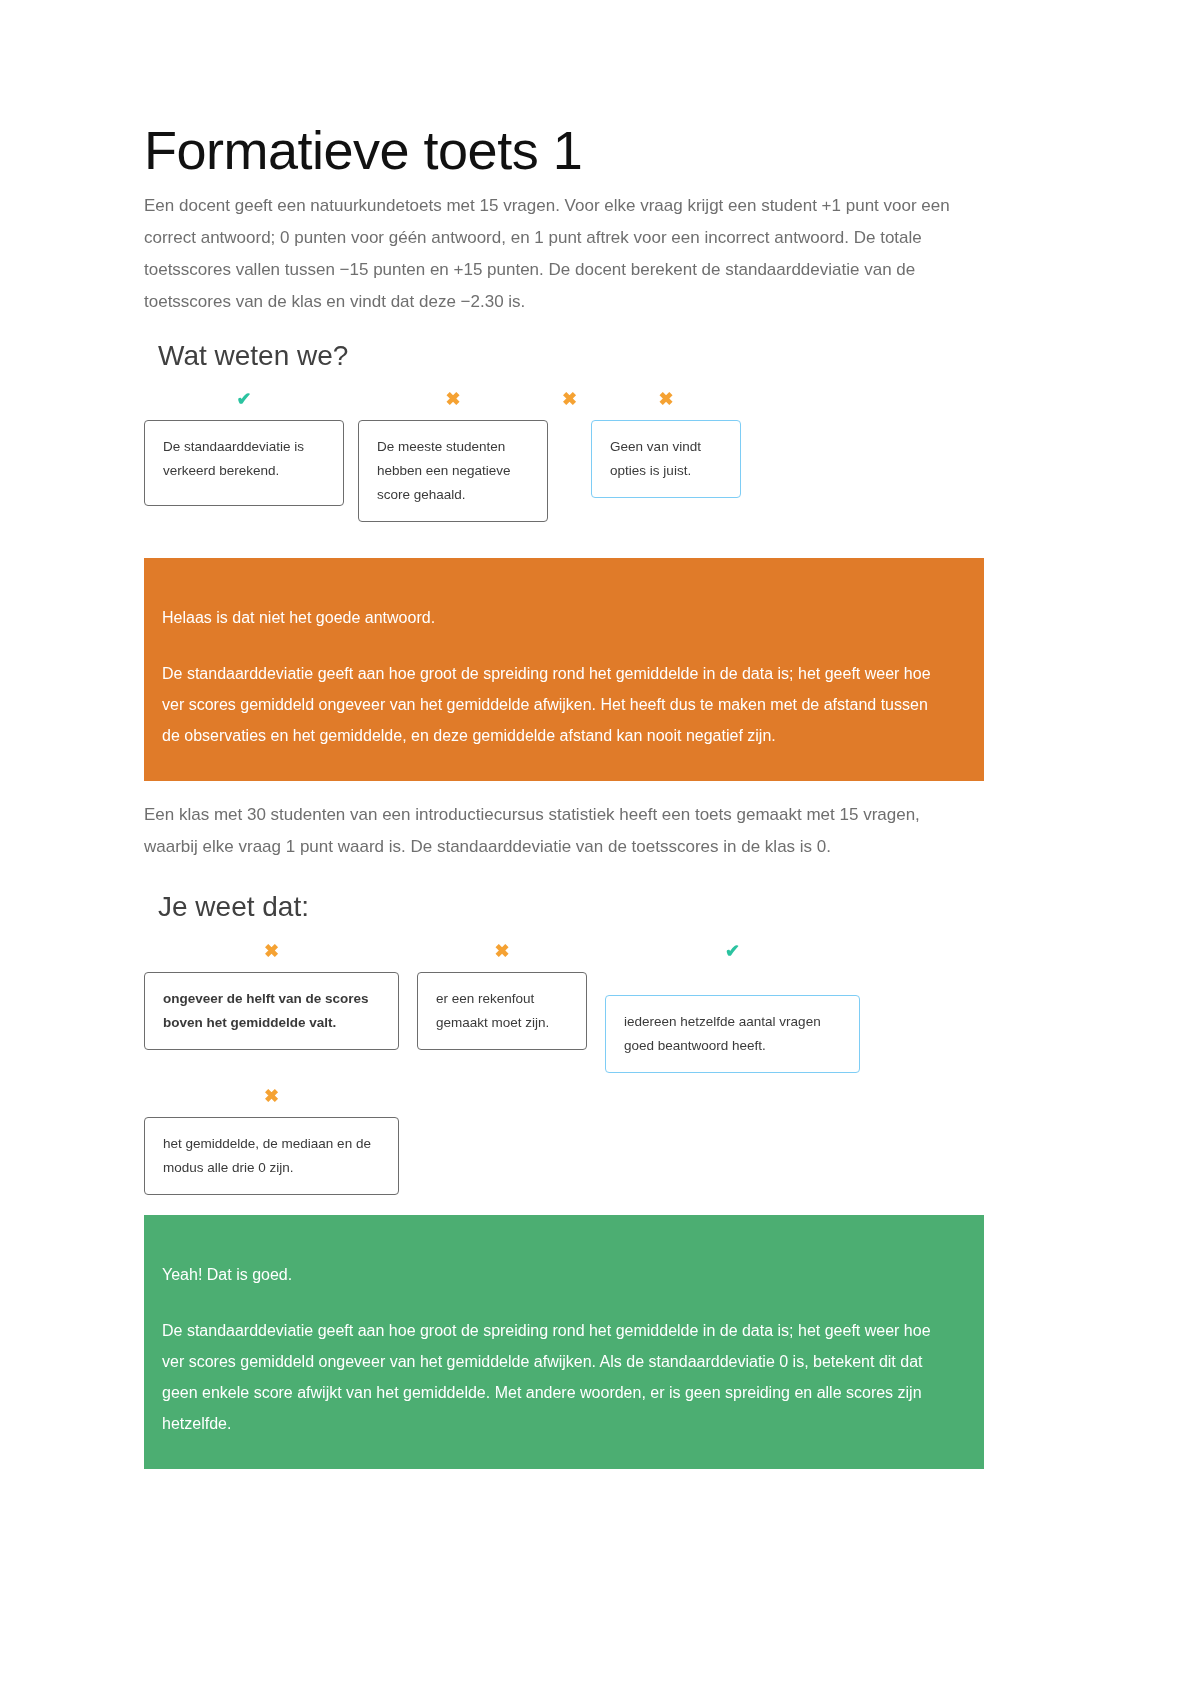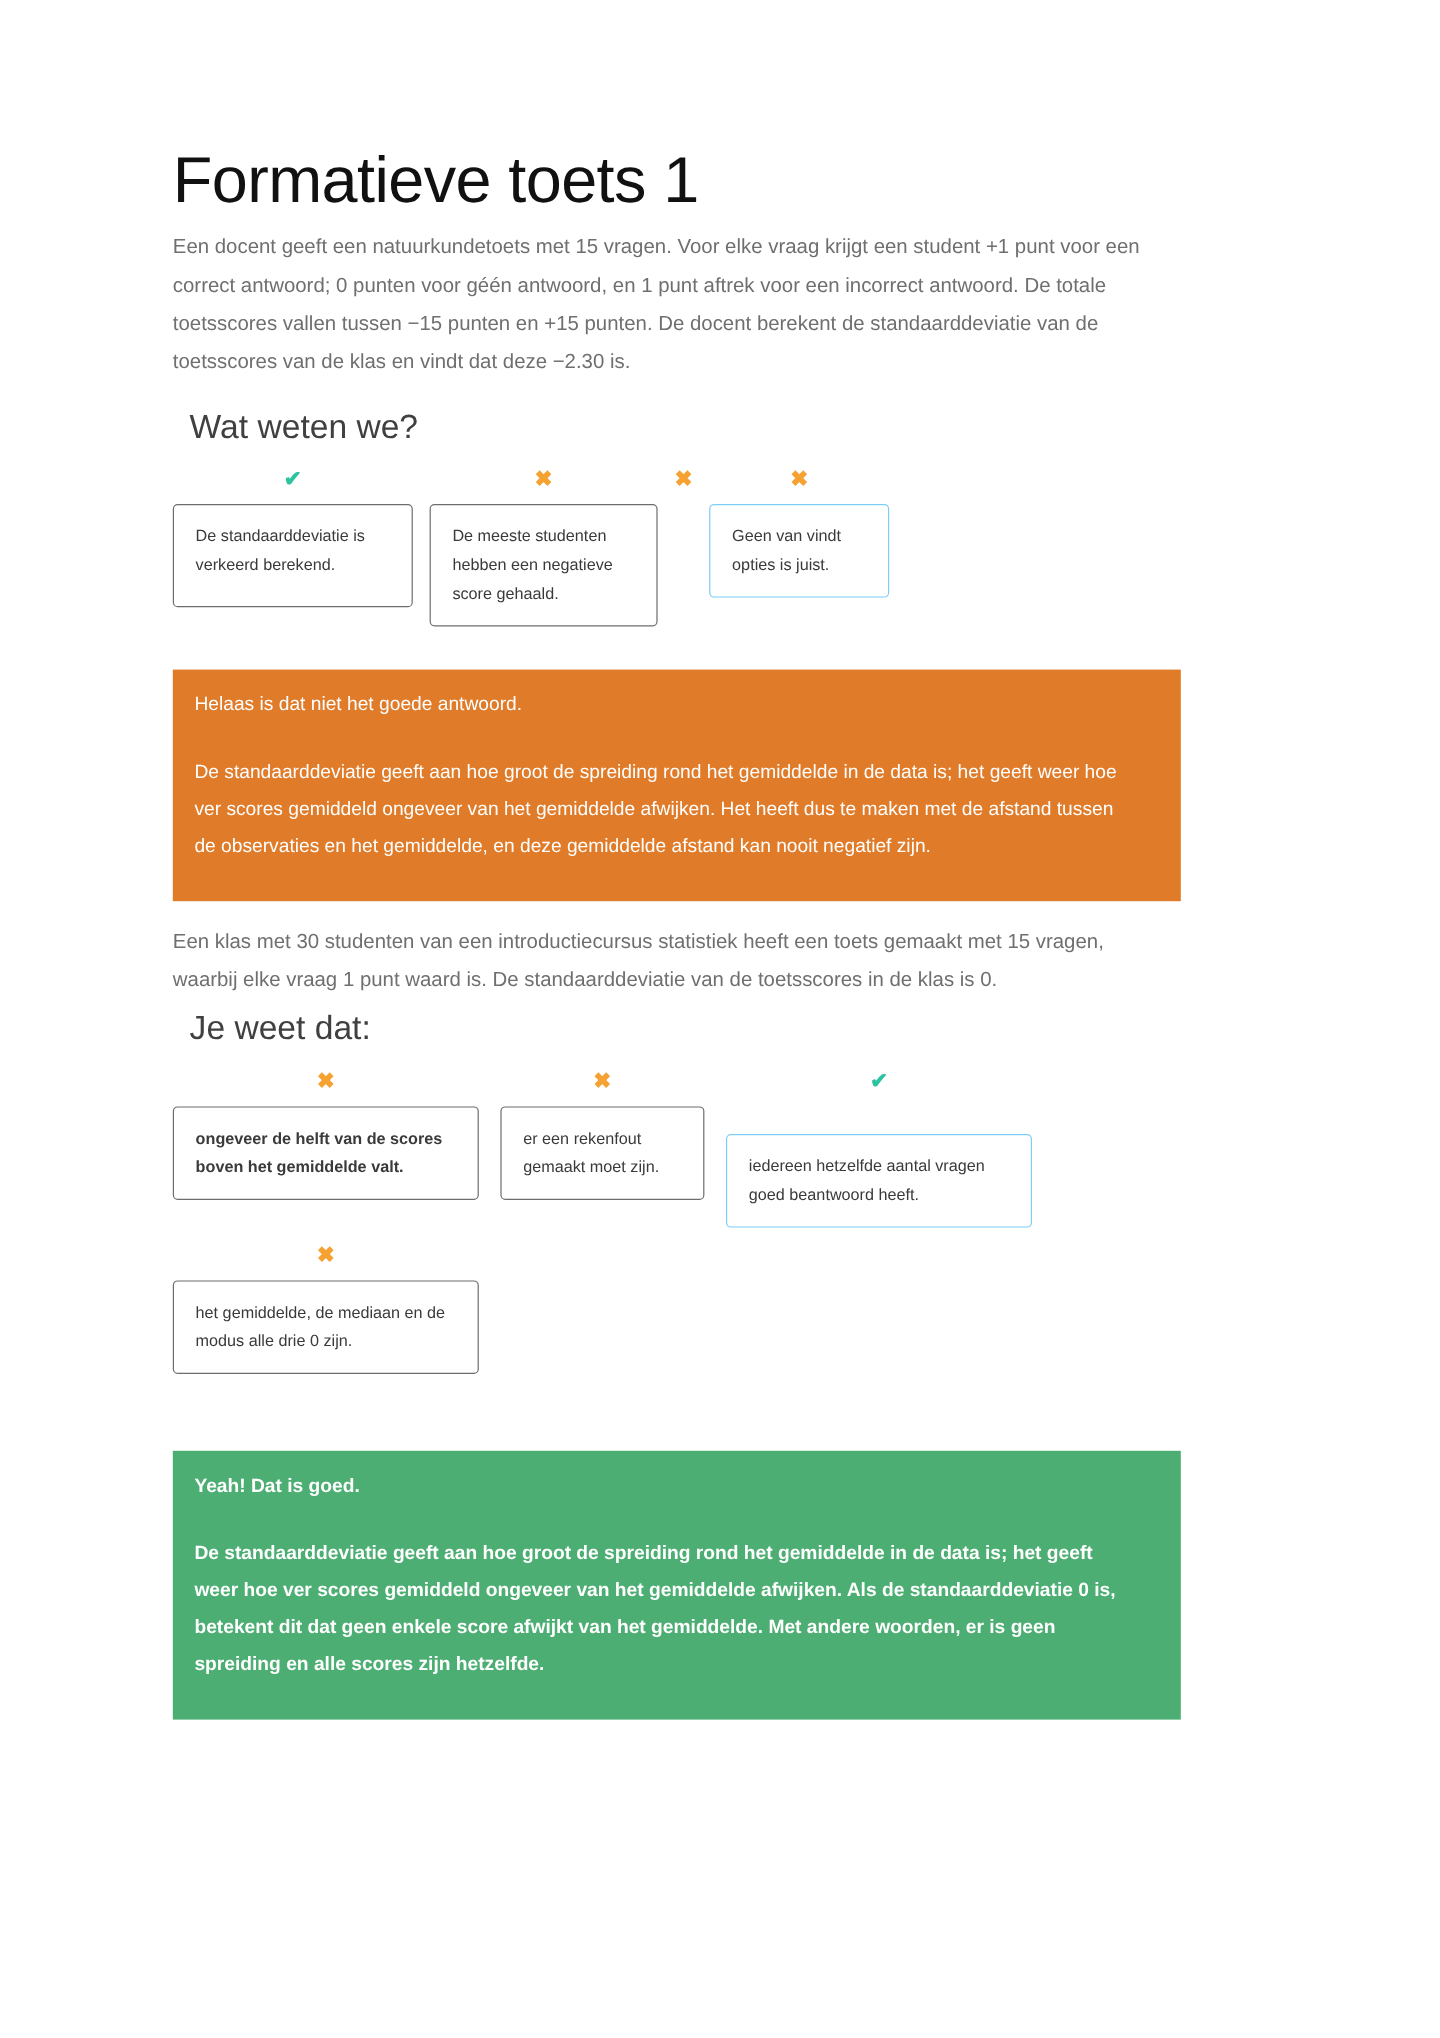--- a/index.html
+++ b/index.html
@@ -48,21 +48,21 @@
   
   .section-heading {
     font-size: 28px;
     color: #404040;
     font-weight: 400;
     margin: 18px 0 0 14px;
     line-height: 1.4;
   }
   .section-heading.tight {
     margin-left: 14px;
-    margin-top: 4px;
+    margin-top: 24px;
   }
 
   
   .options-row {
     display: flex;
     align-items: flex-start;
     margin-top: 14px;
     gap: 14px;
     flex-wrap: wrap;
   }
@@ -115,34 +115,33 @@
   .v4 { width: 255px; min-height: 68px; }
 
   .row3 {
     margin-top: 14px;
     display: flex;
   }
 
   
   .banner {
     box-sizing: border-box;
-    padding: 18px 34px 30px 18px;
+    padding: 48px 34px 30px 18px;
     color: #ffffff;
     font-size: 16px;
     line-height: 31px;
     width: 840px;
   }
   .banner.incorrect {
     background: #e07b29;
     margin-top: 36px;
   }
   .banner.correct {
     background: #4cae72;
-    margin-top: 64px;
-    font-weight: bold;
+    margin-top: 20px;
   }
   .banner-title {
     margin: 0 0 28px 0;
     font-size: 16px;
     line-height: 24px;
   }
   .banner-body {
     margin: 0;
   }
 </style>

